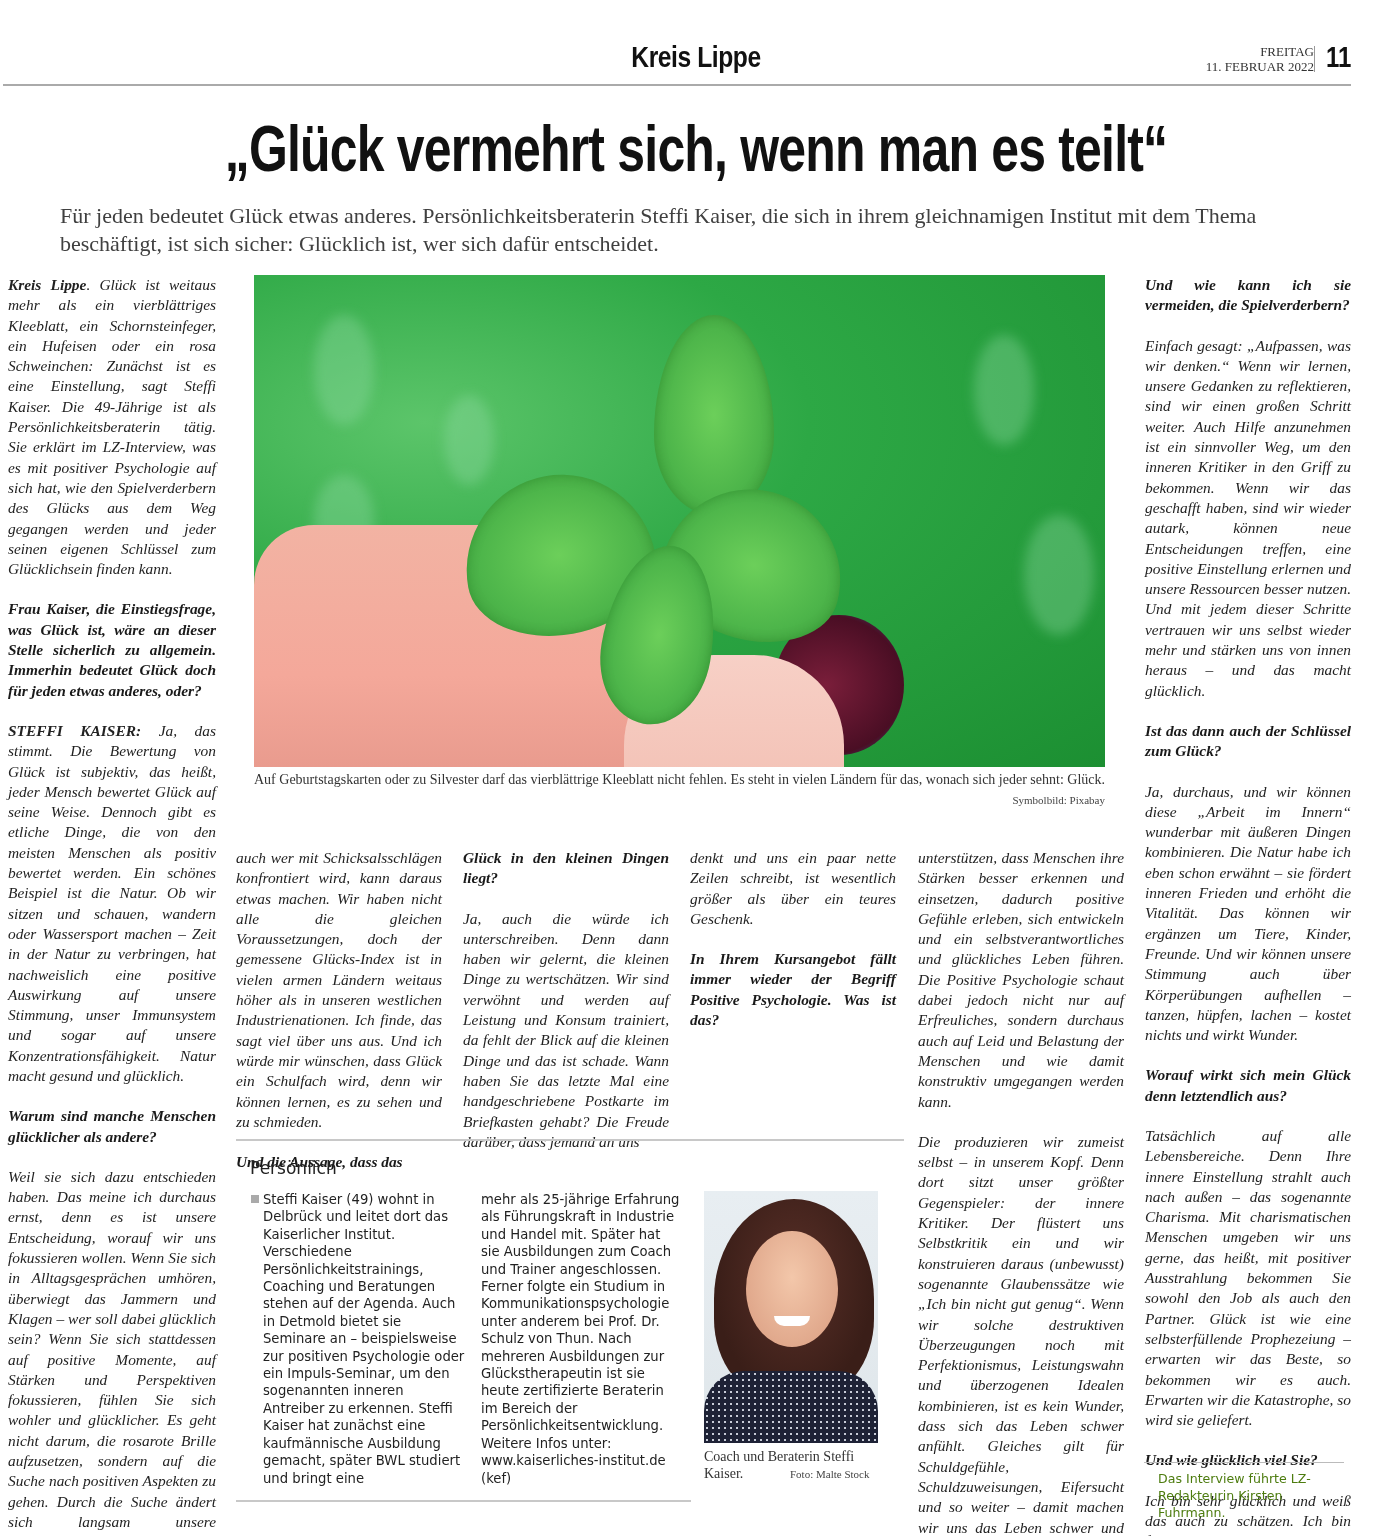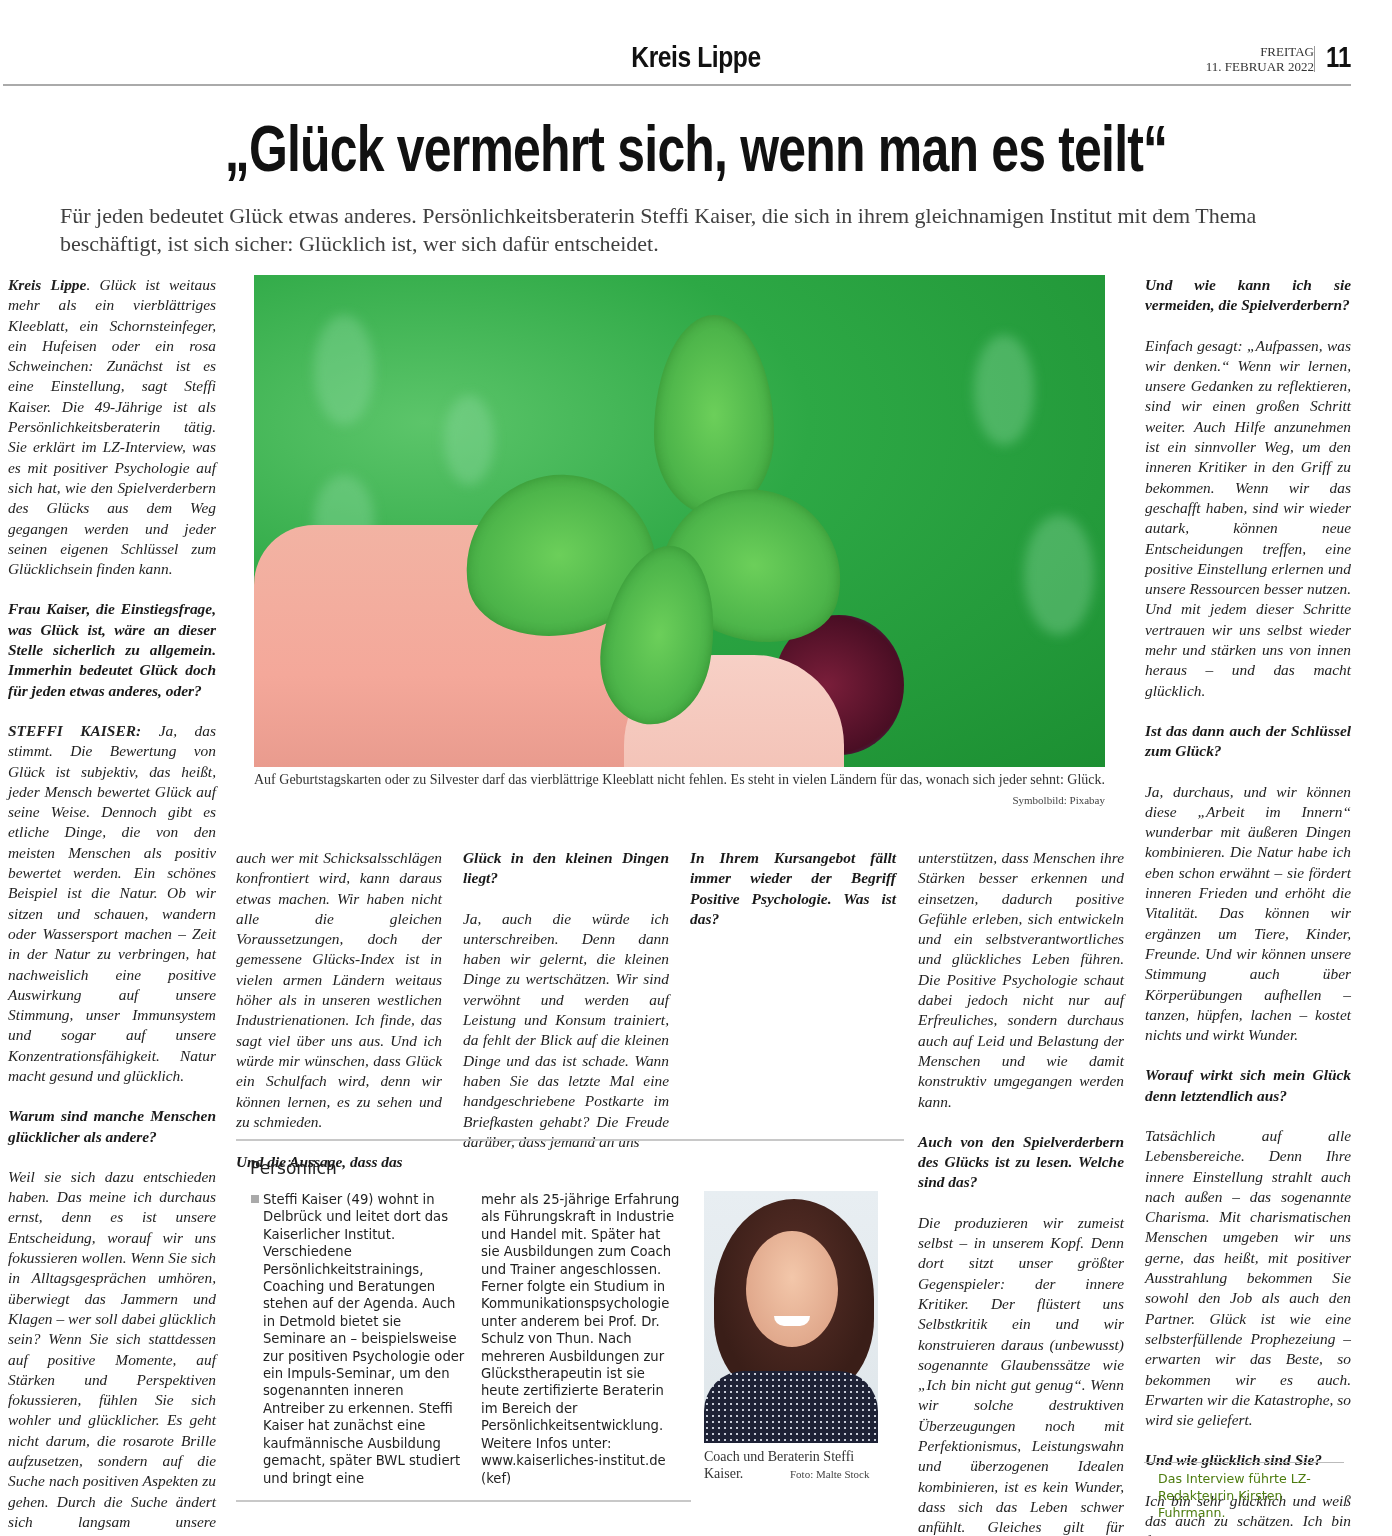--- a/index.html
+++ b/index.html
@@ -101,37 +101,37 @@
   <p>auch wer mit Schicksalsschlägen konfrontiert wird, kann daraus etwas machen. Wir haben nicht alle die gleichen Voraussetzungen, doch der gemessene Glücks-Index ist in vielen armen Ländern weitaus höher als in unseren westlichen Industrienationen. Ich finde, das sagt viel über uns aus. Und ich würde mir wünschen, dass Glück ein Schulfach wird, denn wir können lernen, es zu sehen und zu schmieden.</p>
   <p class="q">Und die Aussage, dass das</p>
 </div>
 
 <div class="col" style="left:463px; top:848px; width:206px;">
   <p class="q">Glück in den kleinen Dingen liegt?</p>
   <p>Ja, auch die würde ich unterschreiben. Denn dann haben wir gelernt, die kleinen Dinge zu wertschätzen. Wir sind verwöhnt und werden auf Leistung und Konsum trainiert, da fehlt der Blick auf die kleinen Dinge und das ist schade. Wann haben Sie das letzte Mal eine handgeschriebene Postkarte im Briefkasten gehabt? Die Freude darüber, dass jemand an uns</p>
 </div>
 
 <div class="col" style="left:690px; top:848px; width:206px;">
+  <p>denkt und uns ein paar nette Zeilen schreibt, ist wesentlich größer als über ein teures Geschenk.</p>
   <p class="q">In Ihrem Kursangebot fällt immer wieder der Begriff Positive Psychologie. Was ist das?</p>
 </div>
 
 <div class="col" style="left:918px; top:848px; width:206px;">
   <p>unterstützen, dass Menschen ihre Stärken besser erkennen und einsetzen, dadurch positive Gefühle erleben, sich entwickeln und ein selbstverantwortliches und glückliches Leben führen. Die Positive Psychologie schaut dabei jedoch nicht nur auf Erfreuliches, sondern durchaus auch auf Leid und Belastung der Menschen und wie damit konstruktiv umgegangen werden kann.</p>
-  <p class="q">Auch von den Spielverderbern des Glücks ist zu lesen. Welche sind das?</p>
   <p>Die produzieren wir zumeist selbst – in unserem Kopf. Denn dort sitzt unser größter Gegenspieler: der innere Kritiker. Der flüstert uns Selbstkritik ein und wir konstruieren daraus (unbewusst) sogenannte Glaubenssätze wie „Ich bin nicht gut genug“. Wenn wir solche destruktiven Überzeugungen noch mit Perfektionismus, Leistungswahn und überzogenen Idealen kombinieren, ist es kein Wunder, dass sich das Leben schwer anfühlt. Gleiches gilt für Schuldgefühle, Schuldzuweisungen, Eifersucht und so weiter – damit machen wir uns das Leben schwer und verpassen unser Glück.</p>
 </div>
 
 <div class="col" style="left:1145px; top:275px; width:206px;">
   <p class="q">Und wie kann ich sie vermeiden, die Spielverderbern?</p>
   <p>Einfach gesagt: „Aufpassen, was wir denken.“ Wenn wir lernen, unsere Gedanken zu reflektieren, sind wir einen großen Schritt weiter. Auch Hilfe anzunehmen ist ein sinnvoller Weg, um den inneren Kritiker in den Griff zu bekommen. Wenn wir das geschafft haben, sind wir wieder autark, können neue Entscheidungen treffen, eine positive Einstellung erlernen und unsere Ressourcen besser nutzen. Und mit jedem dieser Schritte vertrauen wir uns selbst wieder mehr und stärken uns von innen heraus – und das macht glücklich.</p>
   <p class="q">Ist das dann auch der Schlüssel zum Glück?</p>
   <p>Ja, durchaus, und wir können diese „Arbeit im Innern“ wunderbar mit äußeren Dingen kombinieren. Die Natur habe ich eben schon erwähnt – sie fördert inneren Frieden und erhöht die Vitalität. Das können wir ergänzen um Tiere, Kinder, Freunde. Und wir können unsere Stimmung auch über Körperübungen aufhellen – tanzen, hüpfen, lachen – kostet nichts und wirkt Wunder.</p>
   <p class="q">Worauf wirkt sich mein Glück denn letztendlich aus?</p>
   <p>Tatsächlich auf alle Lebensbereiche. Denn Ihre innere Einstellung strahlt auch nach außen – das sogenannte Charisma. Mit charismatischen Menschen umgeben wir uns gerne, das heißt, mit positiver Ausstrahlung bekommen Sie sowohl den Job als auch den Partner. Glück ist wie eine selbsterfüllende Prophezeiung – erwarten wir das Beste, so bekommen wir es auch. Erwarten wir die Katastrophe, so wird sie geliefert.</p>
-  <p class="q">Und wie glücklich sind Sie?</p>
+  <p class="q">Und wie glücklich viel Sie?</p>
   <p>Ich bin sehr glücklich und weiß das auch zu schätzen. Ich bin froh, diese tollen Themen anderen Menschen vermitteln zu dürfen und freue mich mit ihnen, wenn etwas gelingt. Der Satz „Glück vermehrt sich, wenn man es teilt“ hat für mich eine große Aussagekraft – je mehr Glück ich an andere Menschen geben kann, desto glücklicher bin ich.</p>
 </div>
 <div class="signoff-rule"></div>
 <div class="signoff">Das Interview führte LZ-Redakteurin Kirsten Fuhrmann.</div>
 
 <div class="info-rule" style="left:236px; top:1139px; width:668px;"></div>
 <div class="info-title">Persönlich</div>
 <div class="bullet"></div>
 <div class="info-col" style="left:263px; top:1191px; width:205px;">Steffi Kaiser (49) wohnt in Delbrück und leitet dort das Kaiserlicher Institut. Verschiedene Persönlichkeitstrainings, Coaching und Beratungen stehen auf der Agenda. Auch in Detmold bietet sie Seminare an – beispielsweise zur positiven Psychologie oder ein Impuls-Seminar, um den sogenannten inneren Antreiber zu erkennen. Steffi Kaiser hat zunächst eine kaufmännische Ausbildung gemacht, später BWL studiert und bringt eine</div>
 <div class="info-col" style="left:481px; top:1191px; width:200px;">mehr als 25-jährige Erfahrung als Führungskraft in Industrie und Handel mit. Später hat sie Ausbildungen zum Coach und Trainer angeschlossen. Ferner folgte ein Studium in Kommunikationspsychologie unter anderem bei Prof. Dr. Schulz von Thun. Nach mehreren Ausbildungen zur Glückstherapeutin ist sie heute zertifizierte Beraterin im Bereich der Persönlichkeitsentwicklung. Weitere Infos unter: www.kaiserliches-institut.de (kef)</div>

